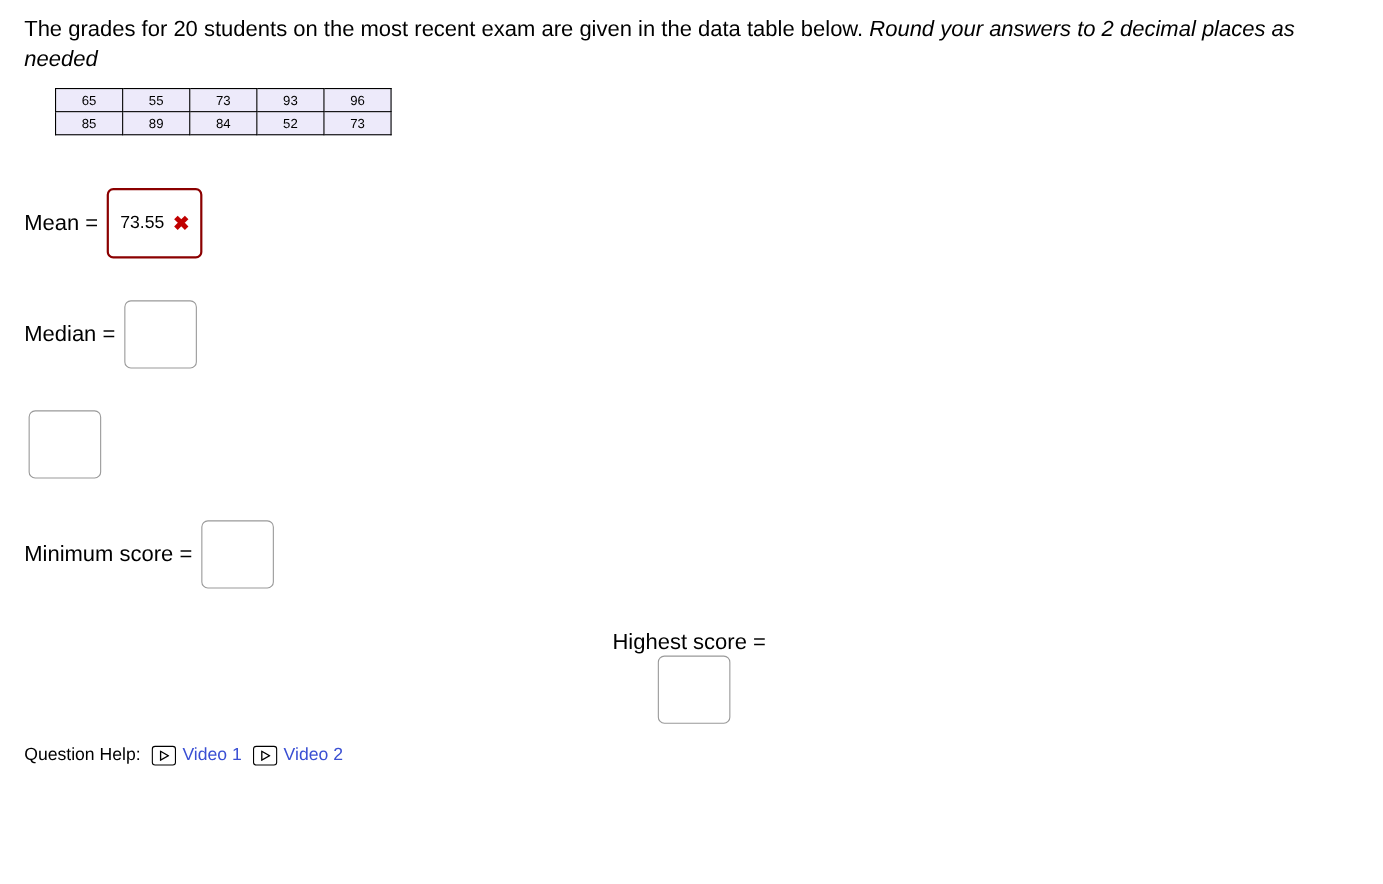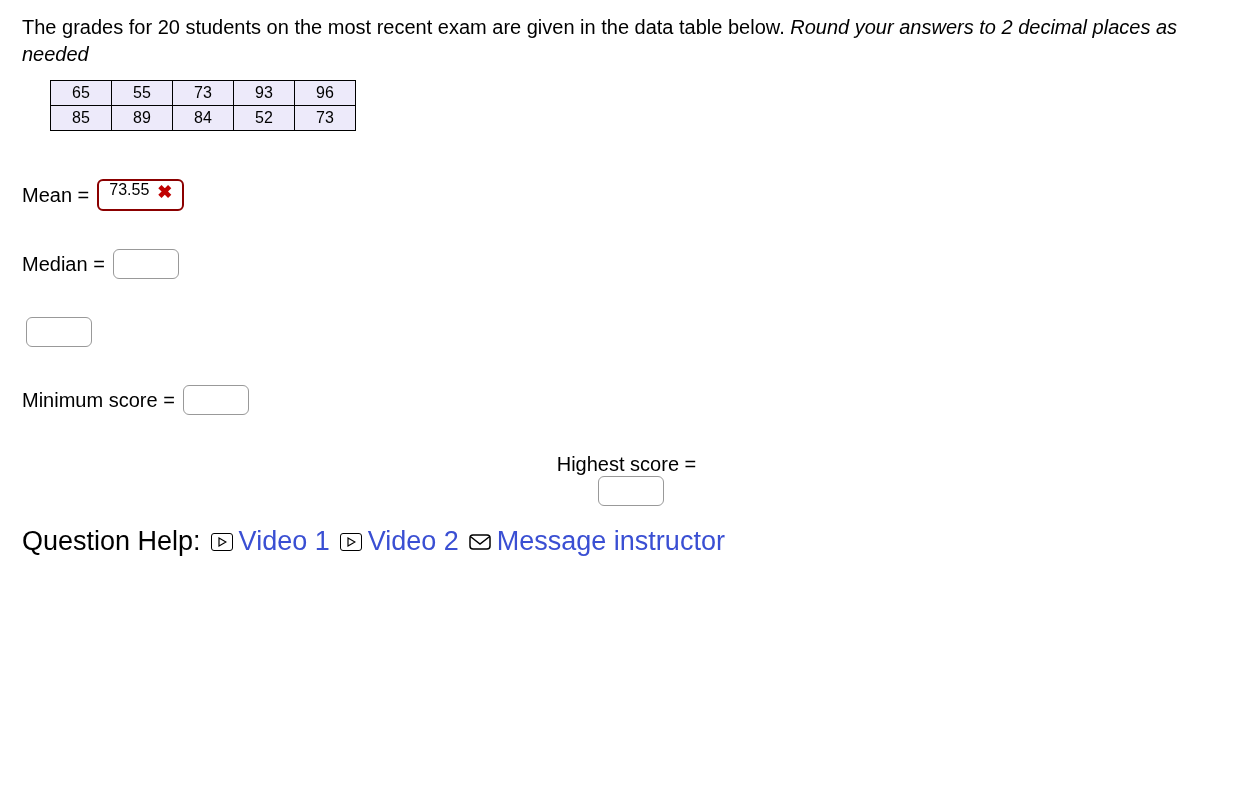--- a/index.html
+++ b/index.html
@@ -19,53 +19,54 @@
     border-collapse: collapse;
     margin-left: 28px;
     margin-bottom: 48px;
   }
   table.data td {
     border: 1px solid #000;
     background: #edeafa;
     text-align: center;
     padding: 3px 0;
     width: 60px;
-    font-size: 16px;
+    font-size: 12px;
   }
   .row-ans {
     display: flex;
     align-items: center;
     margin-bottom: 38px;
   }
   .row-ans .label { margin-right: 4px; }
   .ansbox {
     display: inline-flex;
+    align-items: center;
     border: 1px solid #999;
     border-radius: 6px;
-    padding: 0 10px;
+    padding: 16px 10px;
     min-width: 44px;
     height: 28px;
     font-size: 16px;
     margin-left: 4px;
   }
   .ansbox.wrong {
     border: 2px solid #8b0000;
   }
   .ansbox .valtxt { color: #000; }
   .x-icon {
     color: #c00000;
     font-weight: bold;
     margin-left: 8px;
     font-size: 18px;
   }
   .help-row {
     display: flex;
     align-items: center;
     gap: 10px;
-    font-size: 27px;
+    font-size: 16px;
   }
   .help-row a {
     color: #3a4fd3;
     text-decoration: none;
     display: inline-flex;
     align-items: center;
     gap: 6px;
   }
   .mini-icon {
     display: inline-flex;
@@ -153,22 +154,13 @@
 
   <a href="#">
     <span class="mini-icon">
       <svg width="10" height="10" viewBox="0 0 10 10">
           <polygon points="2,1 9,5 2,9" fill="none" stroke="#000" stroke-width="1.2"></polygon>
         </svg>
     </span>
     <span>Video 2</span>
   </a>
 
-  <a href="#">
-    <span class="mini-icon" style="border:none;width:22px;height:18px;">
-      <svg width="22" height="16" viewBox="0 0 22 16">
-        <rect x="1" y="1" width="20" height="14" rx="3" fill="none" stroke="#000" stroke-width="1.5"></rect>
-        <polyline points="2,3 11,10 20,3" fill="none" stroke="#000" stroke-width="1.5"></polyline>
-      </svg>
-    </span>
-    <span>Message instructor</span>
-  </a>
 </div>
 
 </body></html>

